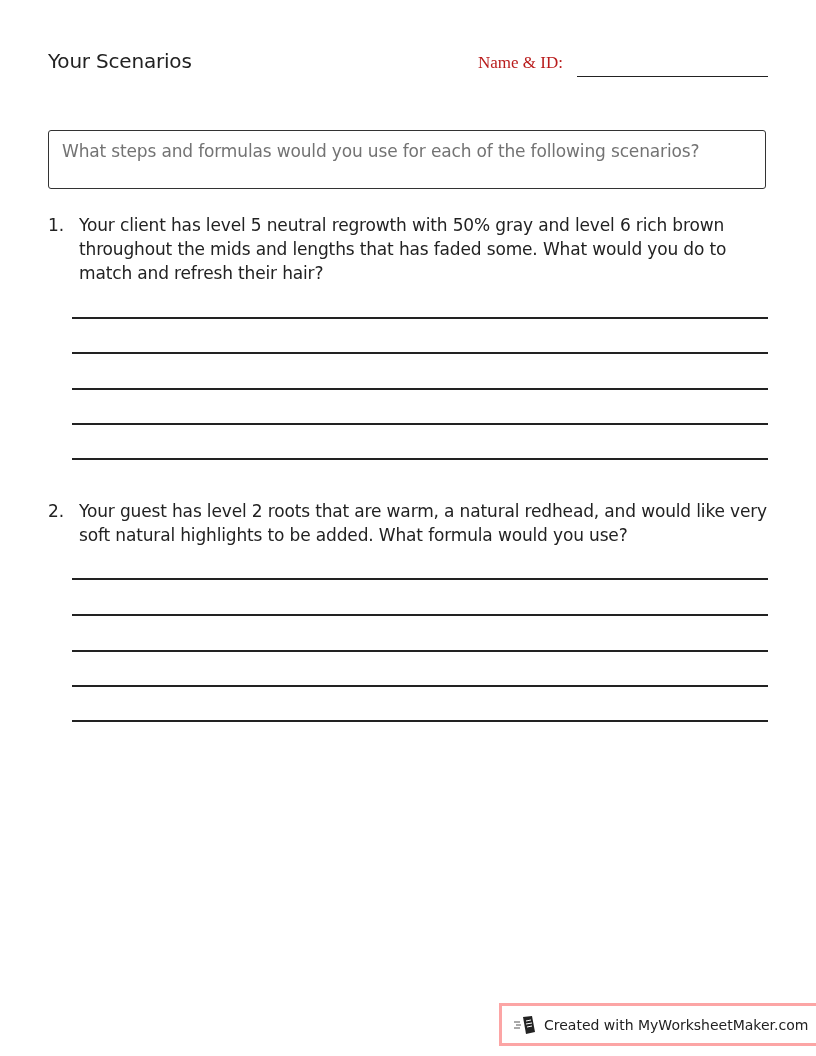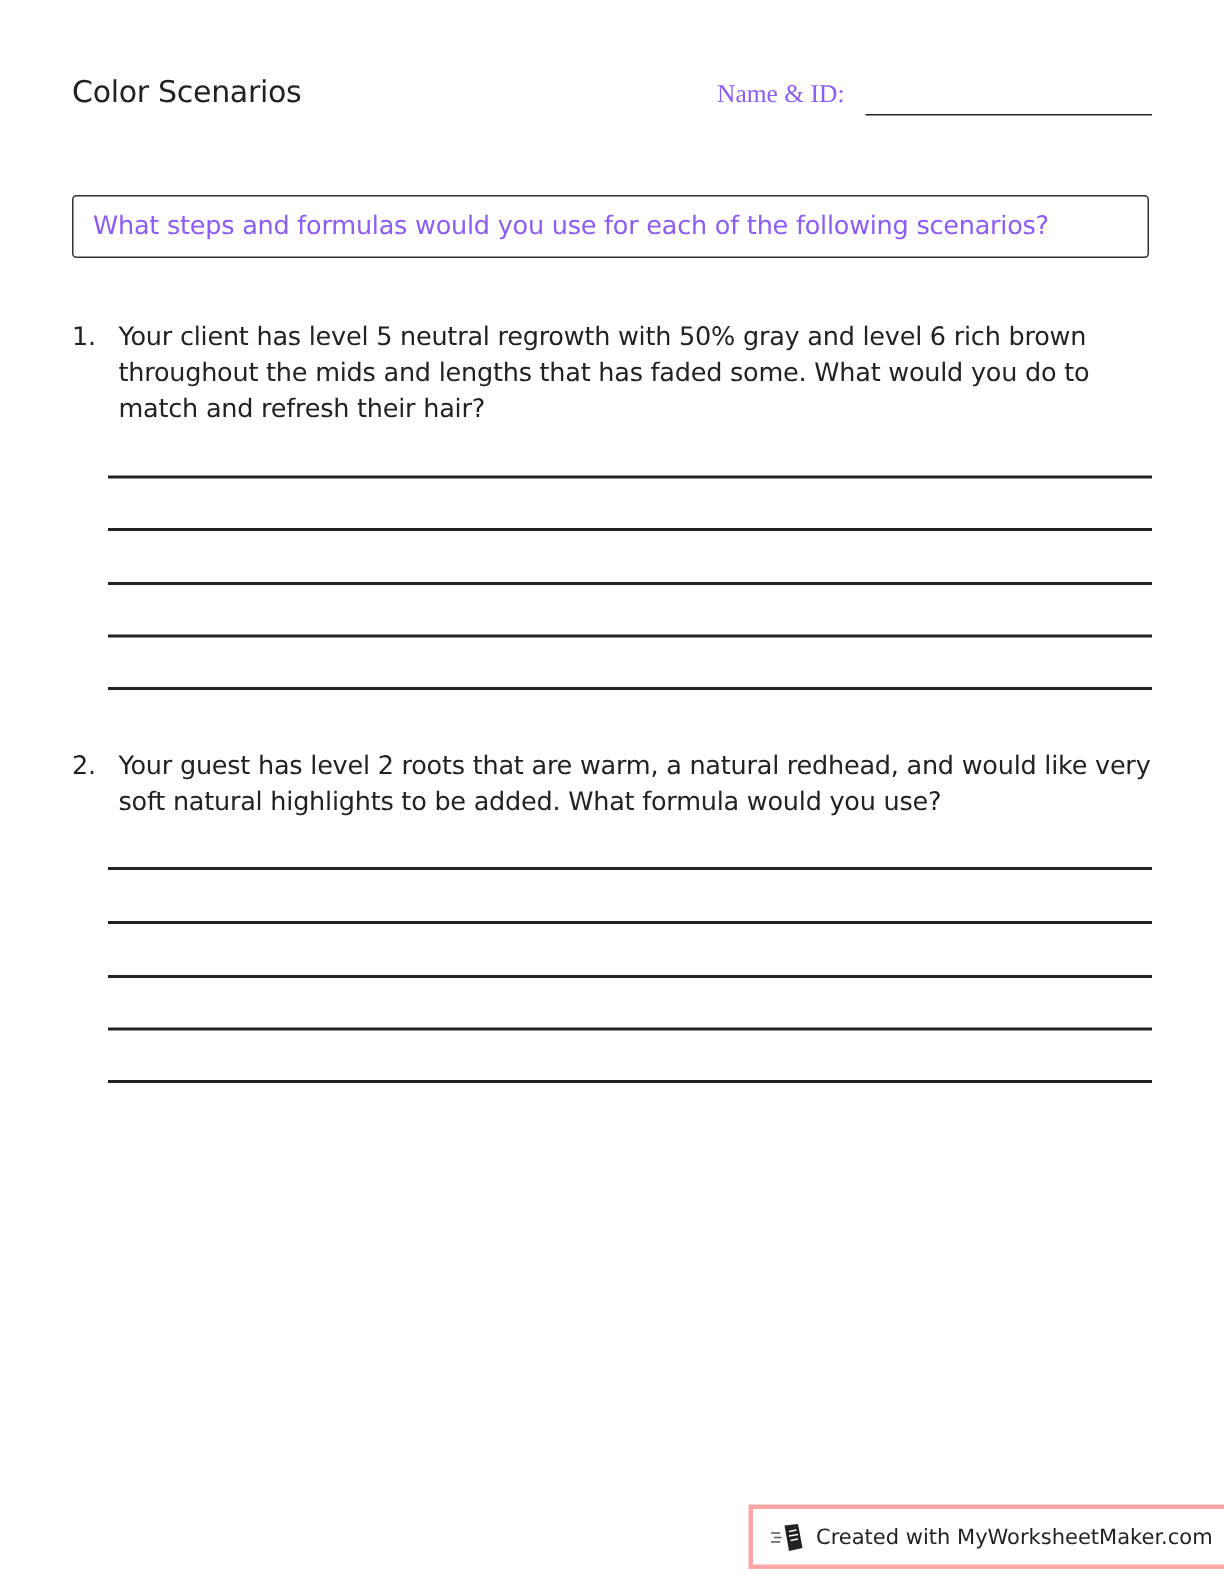--- a/index.html
+++ b/index.html
@@ -1,34 +1,34 @@
 <!DOCTYPE html>
 <html><head>
 <meta charset="utf-8">
 <style>
   html, body { margin:0; padding:0; background:#ffffff; }
   body { width:816px; height:1056px; position:relative; overflow:hidden; color:#1a1a1a;
          font-family:"DejaVu Sans", sans-serif; }
   .title { position:absolute; left:48px; top:49px; font-size:20px; color:#222; letter-spacing:-0.2px; }
-  .nameid { position:absolute; left:478px; top:53px; font-family:"Liberation Serif", serif; font-size:17px; color:#8b5cf6; }
+  .nameid { position:absolute; left:478px; top:53px; font-family:"Liberation Serif", serif; font-size:17px; color:#b91c1c; }
   .nameline { position:absolute; left:577px; top:76px; width:191px; border-top:1px solid #222; }
-  .instr { position:absolute; left:48px; top:130px; width:718px; height:42px; border:1px solid #333; border-radius:3px;
-           box-sizing:border-box; padding:10px 13px; font-size:17px; color:#8b5cf6; letter-spacing:-0.15px; }
+  .instr { position:absolute; left:48px; top:130px; width:718px; height:59px; border:1px solid #333; border-radius:3px;
+           box-sizing:border-box; padding:10px 13px; font-size:17px; color:#737373; letter-spacing:-0.15px; }
   .q { position:absolute; left:48px; width:720px; font-size:17px; line-height:24px; color:#222; letter-spacing:-0.15px; }
   .q .num { position:absolute; left:0; top:0; }
   .q .txt { margin-left:31px; }
   .line { position:absolute; left:72px; width:696px; border-top:2px solid #222; }
   .badge { position:absolute; left:499px; top:1003px; width:362px; height:43px; border:3px solid #fca5a5; box-sizing:border-box;
            display:flex; align-items:center; padding-left:12px; font-size:14px; color:#222; }
   .badge svg { margin-right:6px; }
 </style>
 </head>
 <body>
 
-<div class="title">Color Scenarios</div>
+<div class="title">Your Scenarios</div>
 <div class="nameid">Name &amp; ID:</div>
 <div class="nameline"></div>
 
 <div class="instr">
   <span>What steps and formulas would you use for each of the following scenarios?</span>
 </div>
 
 <div class="q" style="top:213px;">
   <span class="num">1.</span>
   <div class="txt">Your client has level 5 neutral regrowth with 50% gray and level 6 rich brown throughout the mids and lengths that has faded some. What would you do to match and refresh their hair?</div>

